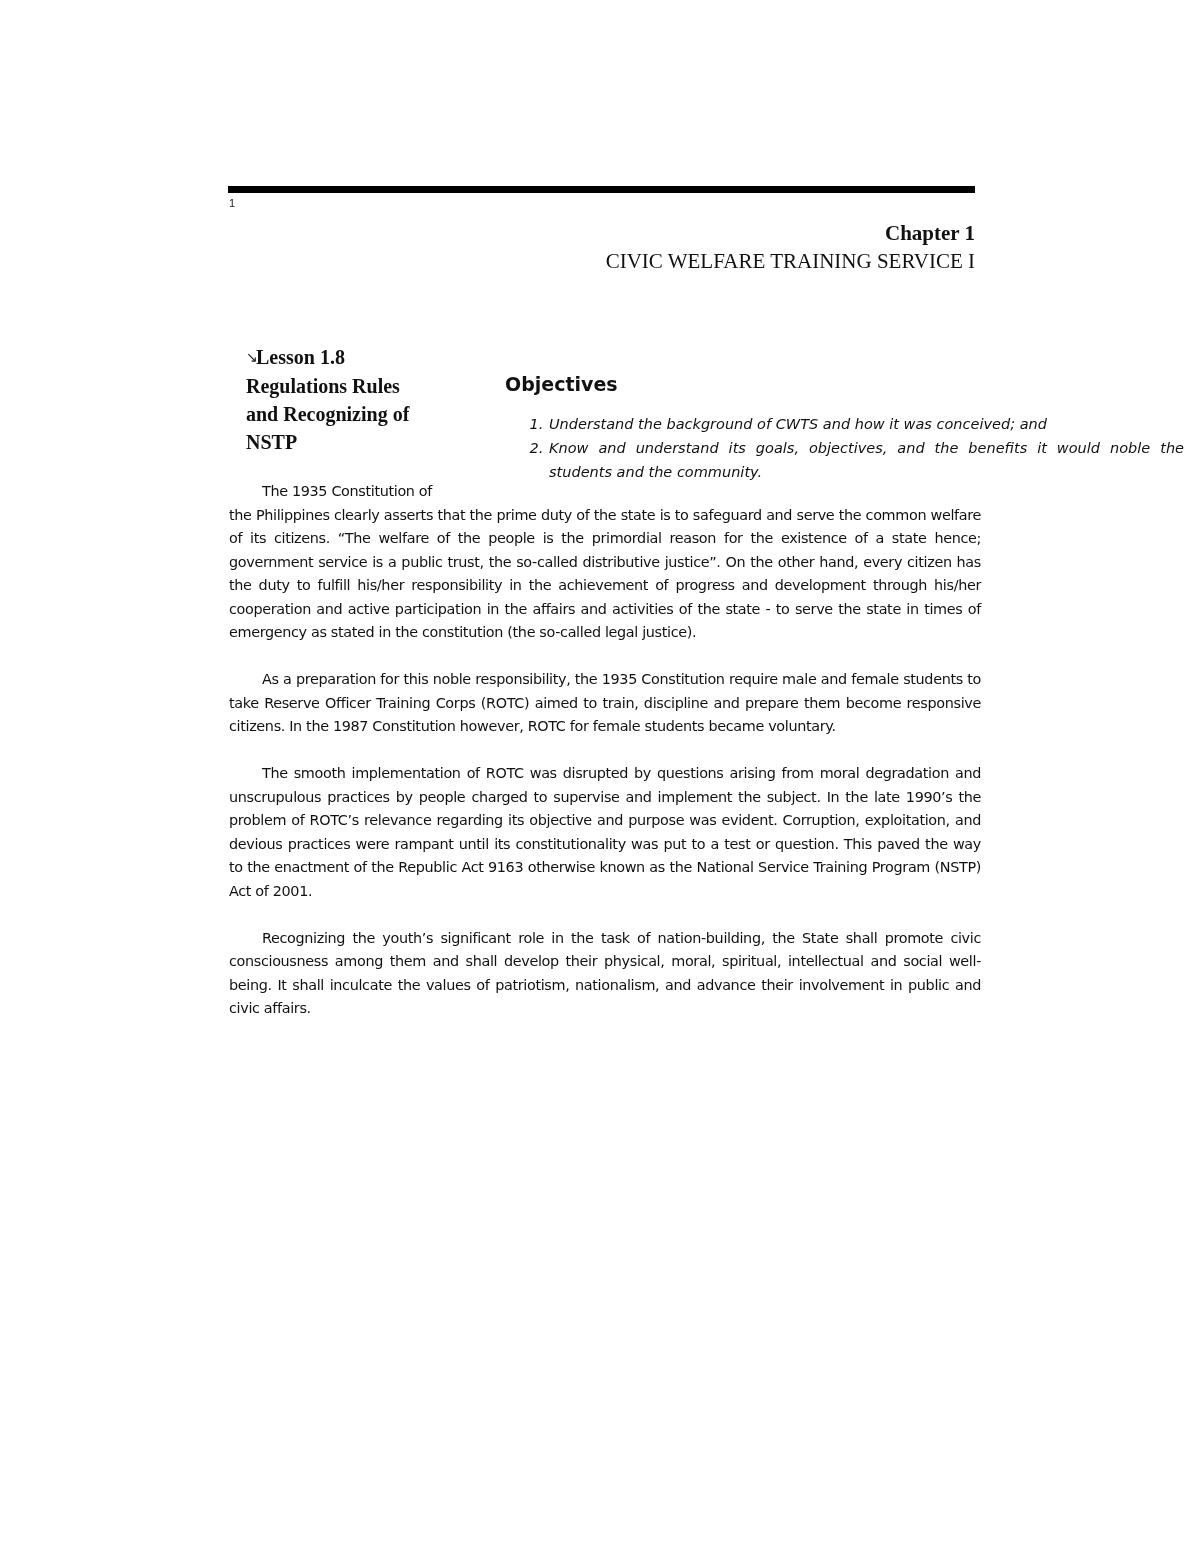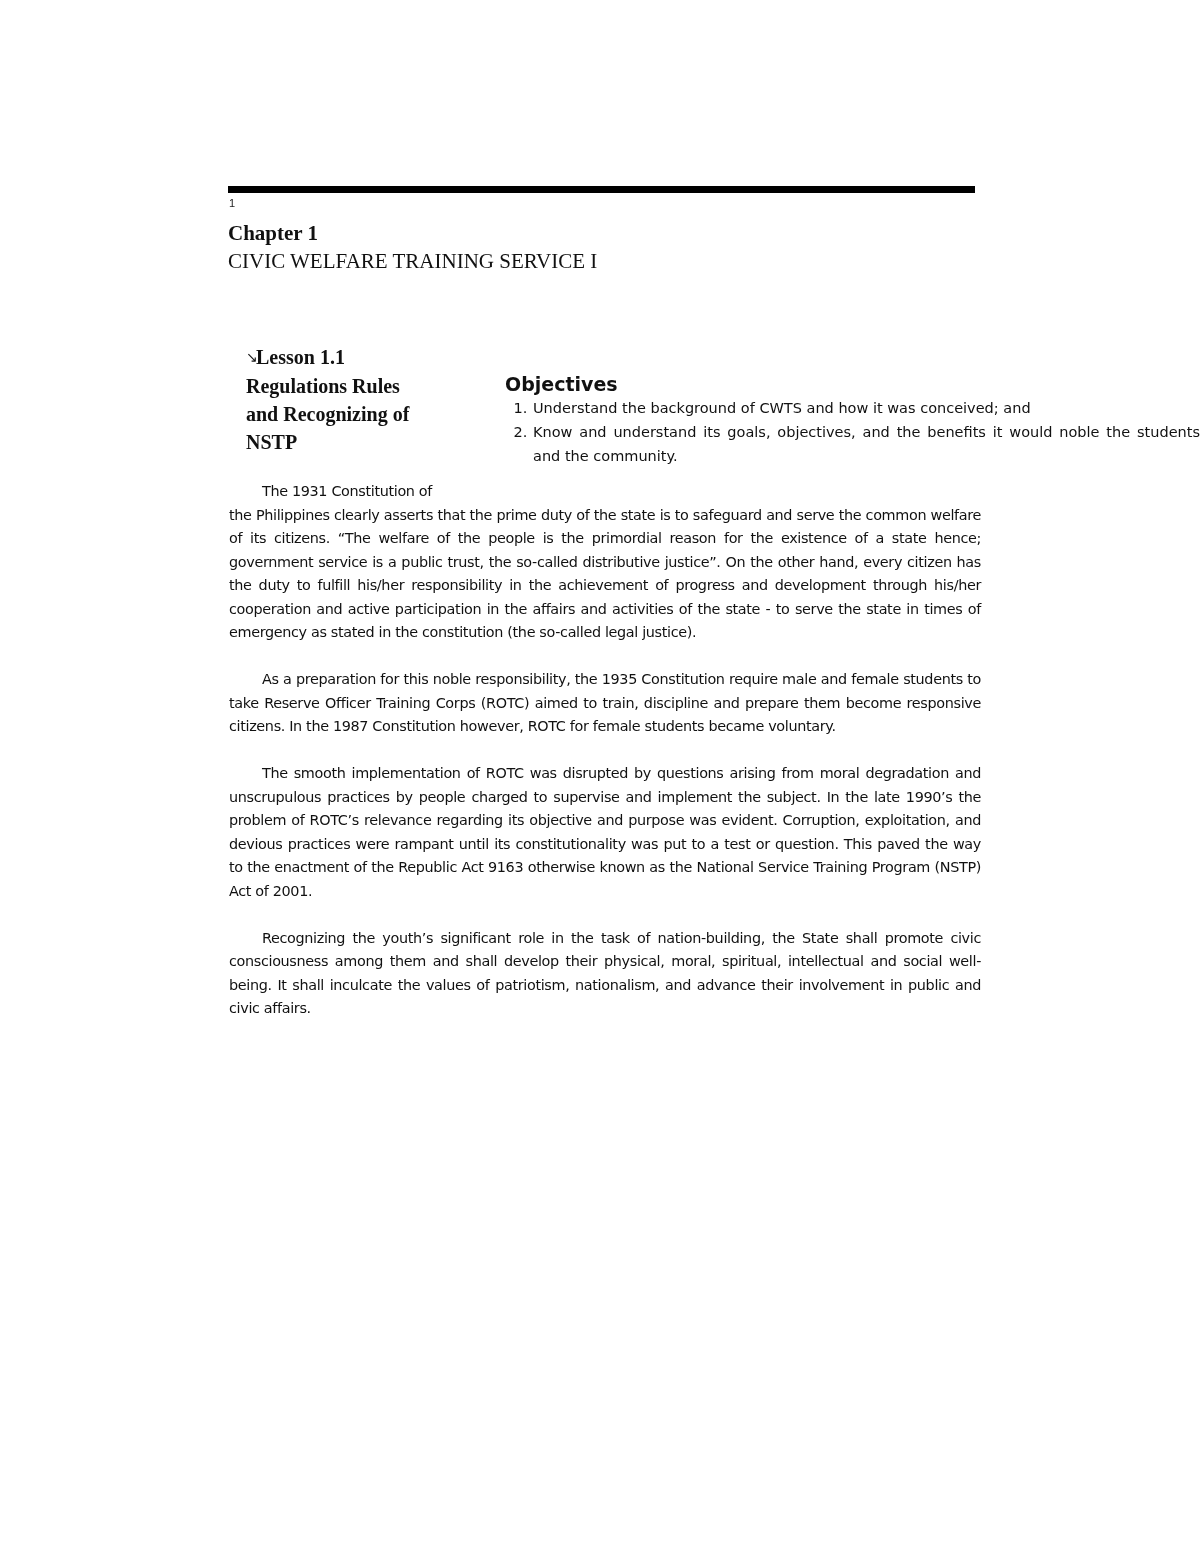--- a/index.html
+++ b/index.html
@@ -27,21 +27,21 @@
       left: 229px;
       top: 197px;
       font-family: "Liberation Sans", sans-serif;
       font-size: 11px;
       color: #222;
     }
     .chapter-heading {
       position: absolute;
       left: 228px;
       width: 747px;
-      text-align: left;
+      text-align: right;
       font-family: "Liberation Serif", serif;
       color: #111;
     }
     .chapter-heading .line {
       display: block;
       line-height: 28px;
       font-size: 21px;
     }
     .chapter-heading .line.bold { font-weight: bold; }
     .lesson-block {
@@ -71,24 +71,25 @@
       font-size: 15px;
       color: #111;
     }
     .objectives .obj-title {
       font-weight: bold;
       font-size: 19px;
       line-height: 24px;
       margin-bottom: 0;
     }
     .objectives ol {
-      margin: 0;
+      margin: 16px;
       padding-left: 27px;
       line-height: 24px;
       font-size: 14.5px;
+      font-style: italic;
     }
     .objectives li { text-align: justify; padding-left: 1px; }
     .body-text {
       position: absolute;
       left: 229px;
       top: 480px;
       width: 752px;
       font-family: "DejaVu Sans", sans-serif;
       font-size: 14.4px;
       line-height: 23.5px;
@@ -112,36 +113,36 @@
 <div class="top-rule"></div>
 <div class="page-number">1</div>
 
 <div class="chapter-heading" style="top:219px;">
   <span class="line bold">Chapter 1</span>
   <span class="line">CIVIC WELFARE TRAINING SERVICE I</span>
 </div>
 
 <div class="lesson-block">
   <div>
-    <span class="marker">↘</span><span>Lesson 1.1</span>
+    <span class="marker">↘</span><span>Lesson 1.8</span>
   </div>
   <div>Regulations Rules</div>
   <div>and Recognizing of</div>
   <div>NSTP</div>
 </div>
 
 <div class="objectives">
   <div class="obj-title">Objectives</div>
   <ol>
     <li>Understand the background of CWTS and how it was conceived; and</li>
     <li>Know and understand its goals, objectives, and the benefits it would noble the students and the community.</li>
   </ol>
 </div>
 
 <div class="body-text">
   <p class="first-para">
-    <span class="first-line">The 1931 Constitution of</span>
+    <span class="first-line">The 1935 Constitution of</span>
     <span>the Philippines clearly asserts that the prime duty of the state is to safeguard and serve the common welfare of its citizens. “The welfare of the people is the primordial reason for the existence of a state hence; government service is a public trust, the so-called distributive justice”. On the other hand, every citizen has the duty to fulfill his/her responsibility in the achievement of progress and development through his/her cooperation and active participation in the affairs and activities of the state - to serve the state in times of emergency as stated in the constitution (the so-called legal justice).</span>
   </p>
   <p>As a preparation for this noble responsibility, the 1935 Constitution require male and female students to take Reserve Officer Training Corps (ROTC) aimed to train, discipline and prepare them become responsive citizens. In the 1987 Constitution however, ROTC for female students became voluntary.</p>
   <p>The smooth implementation of ROTC was disrupted by questions arising from moral degradation and unscrupulous practices by people charged to supervise and implement the subject. In the late 1990’s the problem of ROTC’s relevance regarding its objective and purpose was evident. Corruption, exploitation, and devious practices were rampant until its constitutionality was put to a test or question. This paved the way to the enactment of the Republic Act 9163 otherwise known as the National Service Training Program (NSTP) Act of 2001.</p>
   <p>Recognizing the youth’s significant role in the task of nation-building, the State shall promote civic consciousness among them and shall develop their physical, moral, spiritual, intellectual and social well-being. It shall inculcate the values of patriotism, nationalism, and advance their involvement in public and civic affairs.</p>
 </div>
 
 </body></html>

